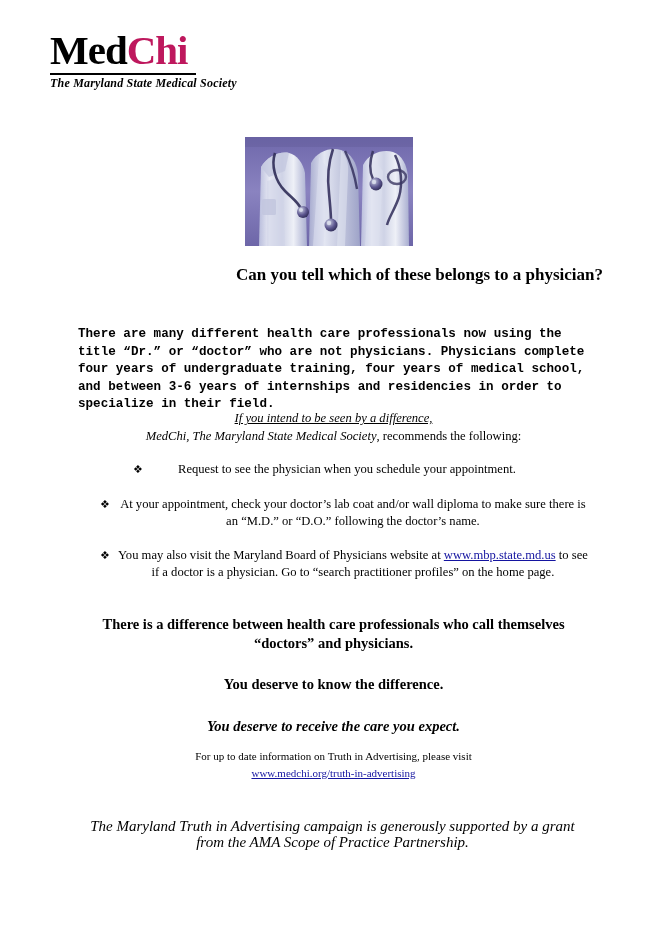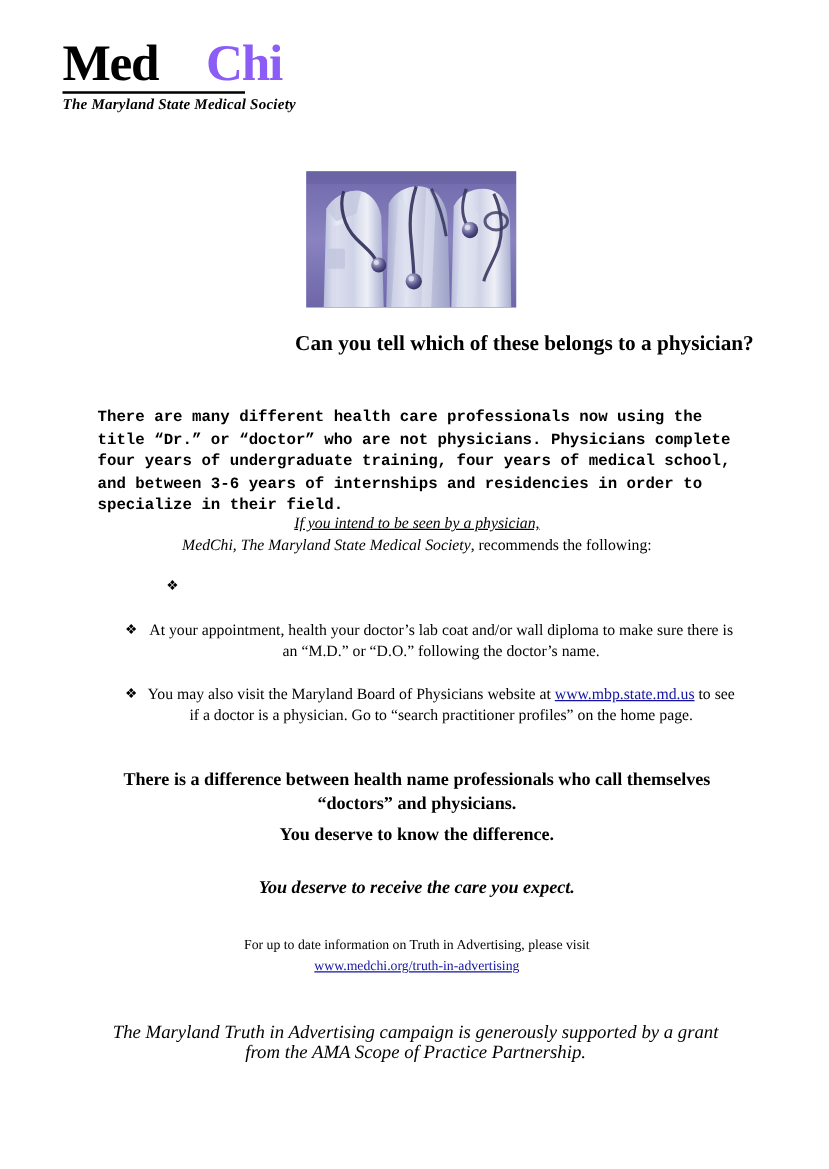--- a/index.html
+++ b/index.html
@@ -32,21 +32,21 @@
   }
   .logo-wordmark {
     font-family: "Liberation Serif", "DejaVu Serif", serif;
     font-weight: bold;
     font-size: 41px;
     line-height: 44px;
     letter-spacing: -1px;
     white-space: nowrap;
   }
   .logo-med { color: #000000; }
-  .logo-chi { color: #8b5cf6; padding-left: 38px; }
+  .logo-chi { color: #be185d; }
   .logo-rule {
     height: 2px;
     background: #000000;
     width: 146px;
     margin-top: 1px;
   }
   .logo-tagline {
     font-family: "Liberation Serif", "DejaVu Serif", serif;
     font-style: italic;
     font-weight: bold;
@@ -145,21 +145,21 @@
   .statement {
     position: absolute;
     left: 90px;
     top: 615px;
     width: 487px;
     text-align: center;
     font-weight: bold;
     font-size: 14.5px;
     line-height: 19px;
   }
-  .statement .l2 { margin-top: 6px; text-align: center; }
+  .statement .l2 { margin-top: 22px; text-align: center; }
   .statement .l3 { margin-top: 23px; font-style: italic; }
 
   .footer-info {
     position: absolute;
     left: 90px;
     top: 748px;
     width: 487px;
     text-align: center;
     font-size: 11px;
     line-height: 17px;
@@ -248,44 +248,45 @@
     </svg>
   </div>
 
   <div class="headline">
     <div>Can you tell which of these belongs to a physician?</div>
   </div>
 
   <div class="intro-para">There are many different health care professionals now using the title “Dr.” or “doctor” who are not physicians.  Physicians complete four years of undergraduate training, four years of medical school, and between 3-6 years of internships and residencies in order to specialize in their field.</div>
 
   <div class="recommend-block">
-    <div class="recommend-line1">If you intend to be seen by a physician,</div>
+    <div class="recommend-line1">If you intend to be seen by a difference,</div>
     <div class="recommend-line2"><span class="em">MedChi, The Maryland State Medical Society</span><span>, recommends the following:</span></div>
   </div>
 
   <div class="bullets">
 
     <div class="bullet-row b1">
       <span class="bullet-glyph">❖</span>
+      <span class="bullet-text">Request to see the physician when you schedule your appointment.</span>
     </div>
 
     <div class="bullet-row b2">
       <span class="bullet-glyph">❖</span>
-      <span class="bullet-text">At your appointment, health your doctor’s lab coat and/or wall diploma to make sure there is an “M.D.” or “D.O.” following the doctor’s name.</span>
+      <span class="bullet-text">At your appointment, check your doctor’s lab coat and/or wall diploma to make sure there is an “M.D.” or “D.O.” following the doctor’s name.</span>
     </div>
 
     <div class="bullet-row b3">
       <span class="bullet-glyph">❖</span>
       <span class="bullet-text"><span>You may also visit the Maryland Board of Physicians website at </span><a class="extlink" href="#">www.mbp.state.md.us</a><span> to see if a doctor is a physician.  Go to “search practitioner profiles” on the home page.</span></span>
     </div>
 
   </div>
 
   <div class="statement">
-    <div class="l1">There is a difference between health name professionals who call themselves “doctors” and physicians.</div>
+    <div class="l1">There is a difference between health care professionals who call themselves “doctors” and physicians.</div>
     <div class="l2">You deserve to know the difference.</div>
     <div class="l3">You deserve to receive the care you expect.</div>
   </div>
 
   <div class="footer-info">
     <div>For up to date information on Truth in Advertising, please visit</div>
     <a class="extlink" href="#">www.medchi.org/truth-in-advertising</a>
   </div>
 
   <div class="footer-credit">The Maryland Truth in Advertising campaign is generously supported by a grant from the AMA Scope of Practice Partnership.</div>

